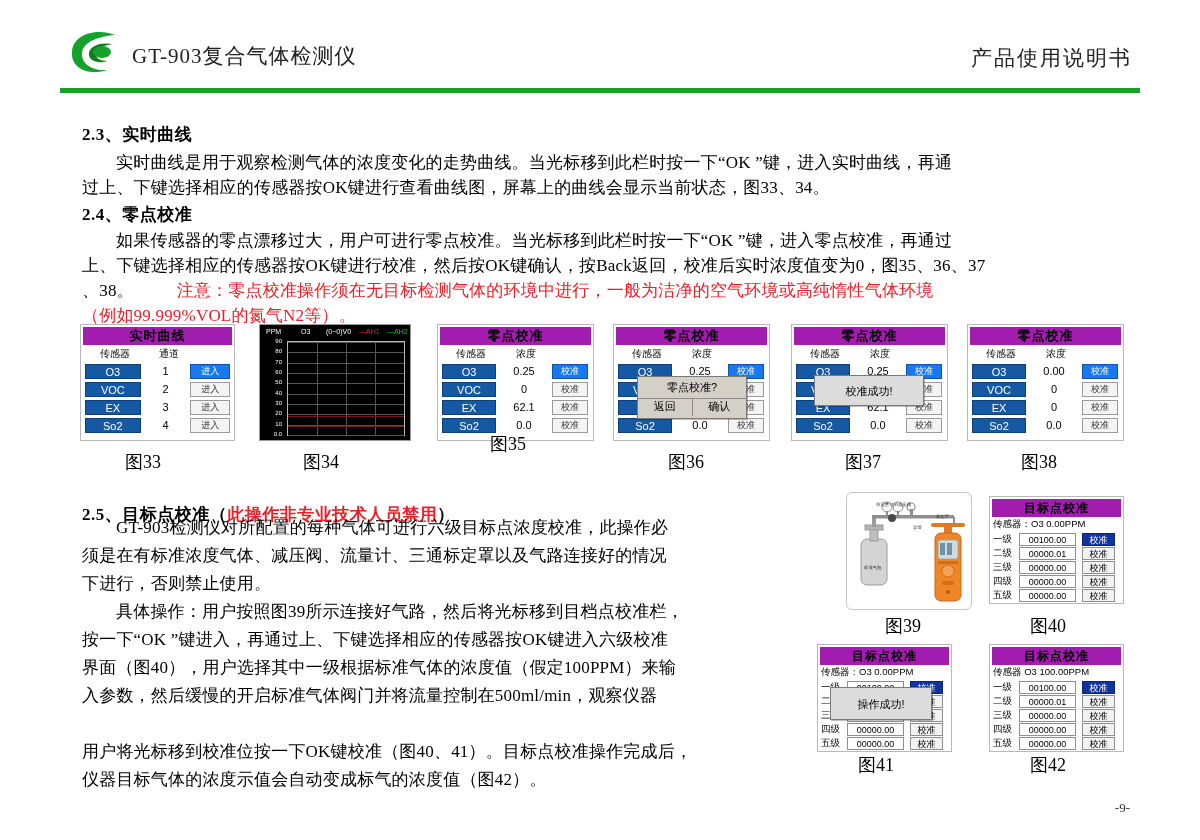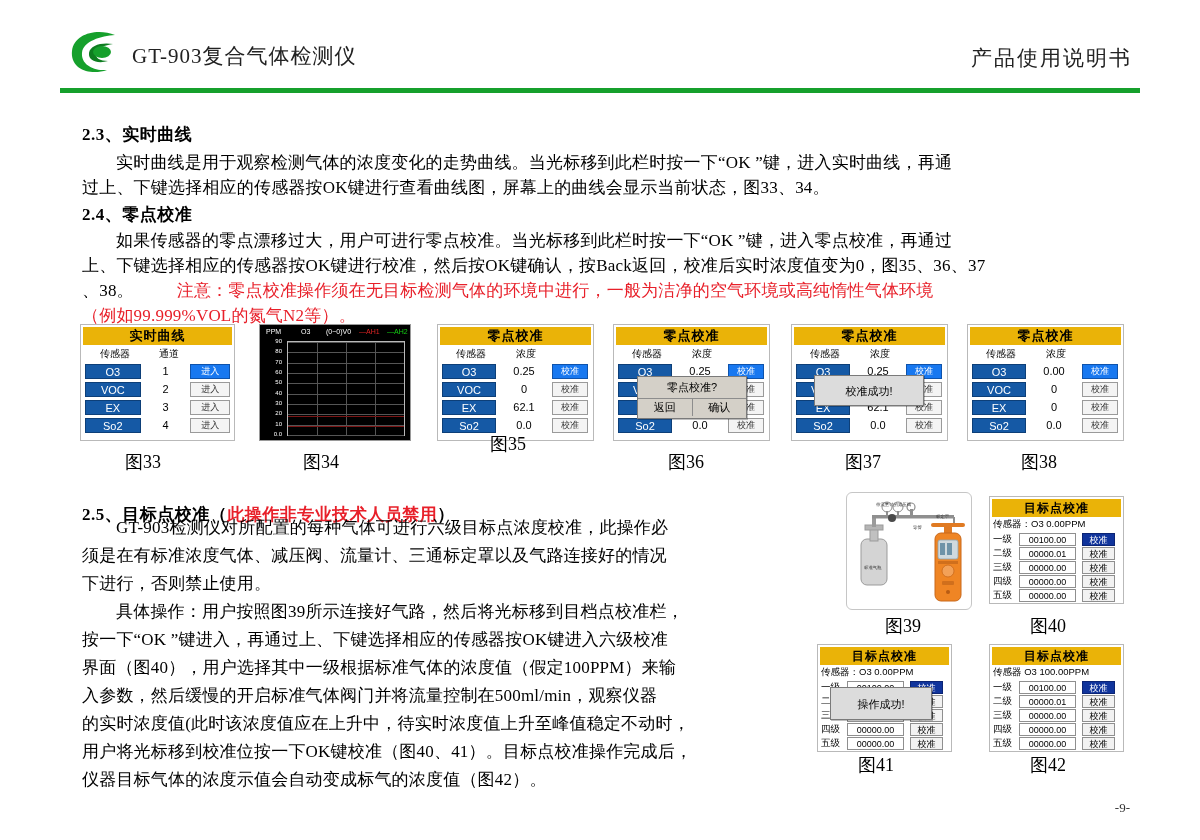--- a/index.html
+++ b/index.html
@@ -30,21 +30,21 @@
   .p{font-size:17px;line-height:25px;letter-spacing:.2px;text-align:justify;}
   .red{color:#e8202a;}
 
   
   .screen{
     position:absolute;background:#ffffff;border:1px solid #b9b9b9;
     font-family:"Liberation Sans","DejaVu Sans",sans-serif;
     box-sizing:border-box;overflow:hidden;
   }
   .scr-title{
-    background:#eab308;color:#000;font-weight:bold;text-align:center;
+    background:#a21caf;color:#000;font-weight:bold;text-align:center;
     font-size:13px;line-height:18px;height:18px;margin:2px 2px 0 2px;
     letter-spacing:1px;
   }
   .col-head{display:flex;font-size:10px;color:#000;padding:2px 4px 1px 4px;}
   .row{display:flex;align-items:center;padding:1px 4px;}
   .gaschip{
     background:#1559a5;color:#ffffff;text-align:center;font-size:11px;
     line-height:15px;height:15px;border:1px solid #0d3f78;box-sizing:border-box;
   }
   .val{font-size:11px;color:#000;text-align:center;}
@@ -53,21 +53,21 @@
     line-height:13px;height:15px;text-align:center;box-sizing:border-box;
   }
   .btn.sel{background:#1878f0;border-color:#0f53ab;color:#ffffff;}
 
   
   .dlg{
     position:absolute;background:#d4d0c8;border:1px solid #7a7a7a;
     box-shadow:1px 1px 0 rgba(0,0,0,.25);box-sizing:border-box;
   }
   .dlg-msg{font-size:11px;color:#000;text-align:center;}
-  .dlg-btns{display:flex;border-top:1px solid #8d8d8d;}
+  .dlg-btns{display:flex;border-top:1px solid #8d8d8d;font-family:Liberation Mono, monospace;}
   .dlg-btn{flex:1;text-align:center;font-size:11px;color:#000;line-height:17px;}
   .dlg-sep{width:1px;background:#8d8d8d;}
 
   
   .chart{background:#000;position:absolute;border:1px solid #9a9a9a;box-sizing:border-box;}
   .chart-hdr{position:relative;height:14px;}
   .chart-hdr span{position:absolute;font-size:7px;font-family:"Liberation Sans","DejaVu Sans",sans-serif;}
   .plot{position:absolute;border:1px solid #b9b9b9;box-sizing:border-box;}
   .yt{position:absolute;color:#ffffff;font-size:6px;text-align:right;width:16px;
       font-family:"Liberation Sans","DejaVu Sans",sans-serif;}
@@ -335,21 +335,20 @@
   <div class="txt h-sec" style="left:82px;top:503px;text-align:center;">
     <span>2.5、目标点校准（</span><span class="red">此操作非专业技术人员禁用</span><span>）</span>
   </div>
   <div class="txt p" style="left:82px;top:515px;width:660px;text-indent:2em;">GT-903检测仪对所配置的每种气体可进行六级目标点浓度校准，此操作必</div>
   <div class="txt p" style="left:82px;top:543px;width:660px;">须是在有标准浓度气体、减压阀、流量计、三通标定罩以及气路连接好的情况</div>
   <div class="txt p" style="left:82px;top:571px;width:660px;">下进行，否则禁止使用。</div>
   <div class="txt p" style="left:82px;top:599px;width:680px;text-indent:2em;">具体操作：用户按照图39所示连接好气路，然后将光标移到目档点校准栏，</div>
   <div class="txt p" style="left:82px;top:627px;width:680px;">按一下“OK ”键进入，再通过上、下键选择相应的传感器按OK键进入六级校准</div>
   <div class="txt p" style="left:82px;top:655px;width:680px;">界面（图40），用户选择其中一级根据标准气体的浓度值（假定100PPM）来输</div>
   <div class="txt p" style="left:82px;top:683px;width:690px;">入参数，然后缓慢的开启标准气体阀门并将流量控制在500ml/min，观察仪器</div>
-  <div class="txt p" style="left:82px;top:711px;width:700px;">的实时浓度值(此时该浓度值应在上升中，待实时浓度值上升至峰值稳定不动时，</div>
   <div class="txt p" style="left:82px;top:739px;width:700px;">用户将光标移到校准位按一下OK键校准（图40、41）。目标点校准操作完成后，</div>
   <div class="txt p" style="left:82px;top:767px;width:700px;">仪器目标气体的浓度示值会自动变成标气的浓度值（图42）。</div>
 
   <div class="illus" style="left:846px;top:492px;width:126px;height:118px;">
     <svg width="124" height="116" viewBox="0 0 124 116">
 
       <rect x="14" y="46" width="26" height="46" rx="6" fill="#d4d4d4" stroke="#9b9b9b" stroke-width="1"></rect>
       <rect x="23" y="36" width="8" height="12" fill="#c0c0c0" stroke="#9b9b9b" stroke-width="1"></rect>
       <rect x="18" y="32" width="18" height="5" fill="#b5b5b5" stroke="#9b9b9b" stroke-width="1"></rect>
 

